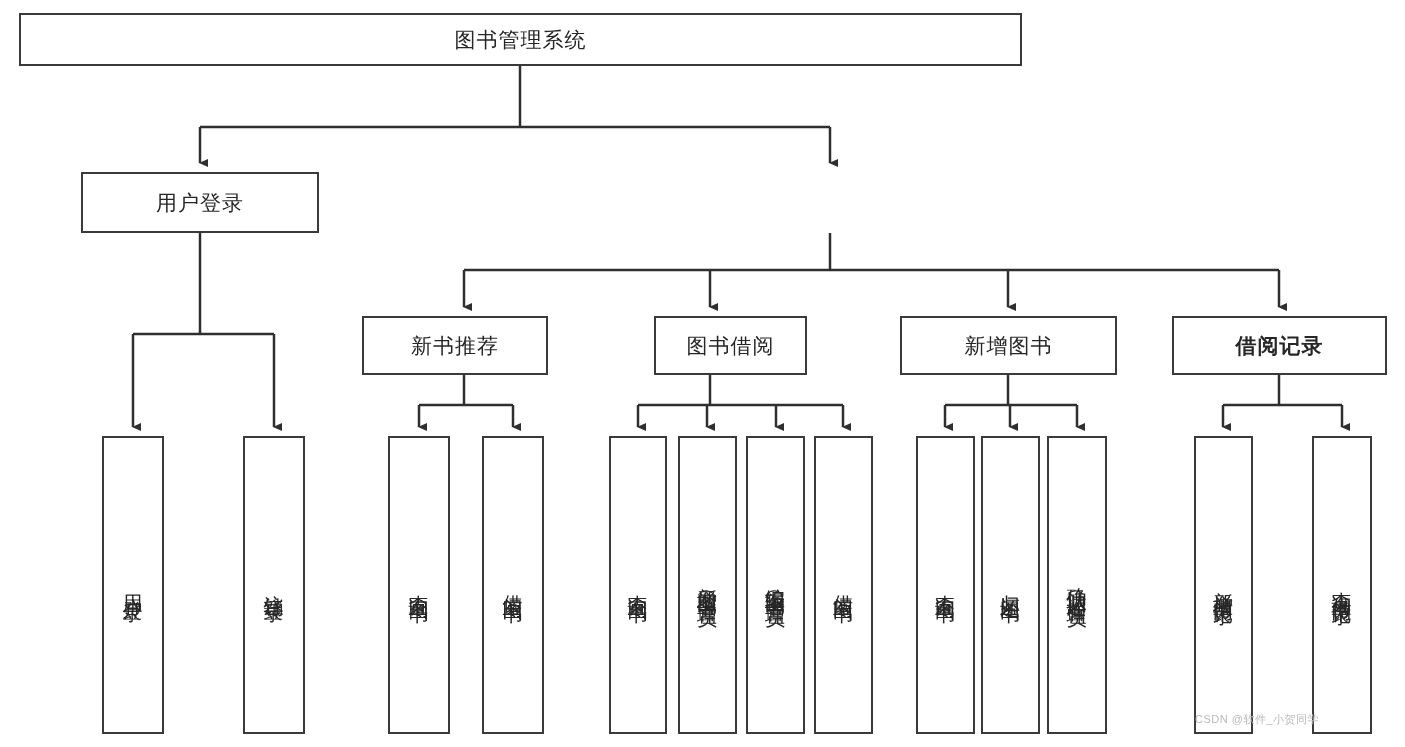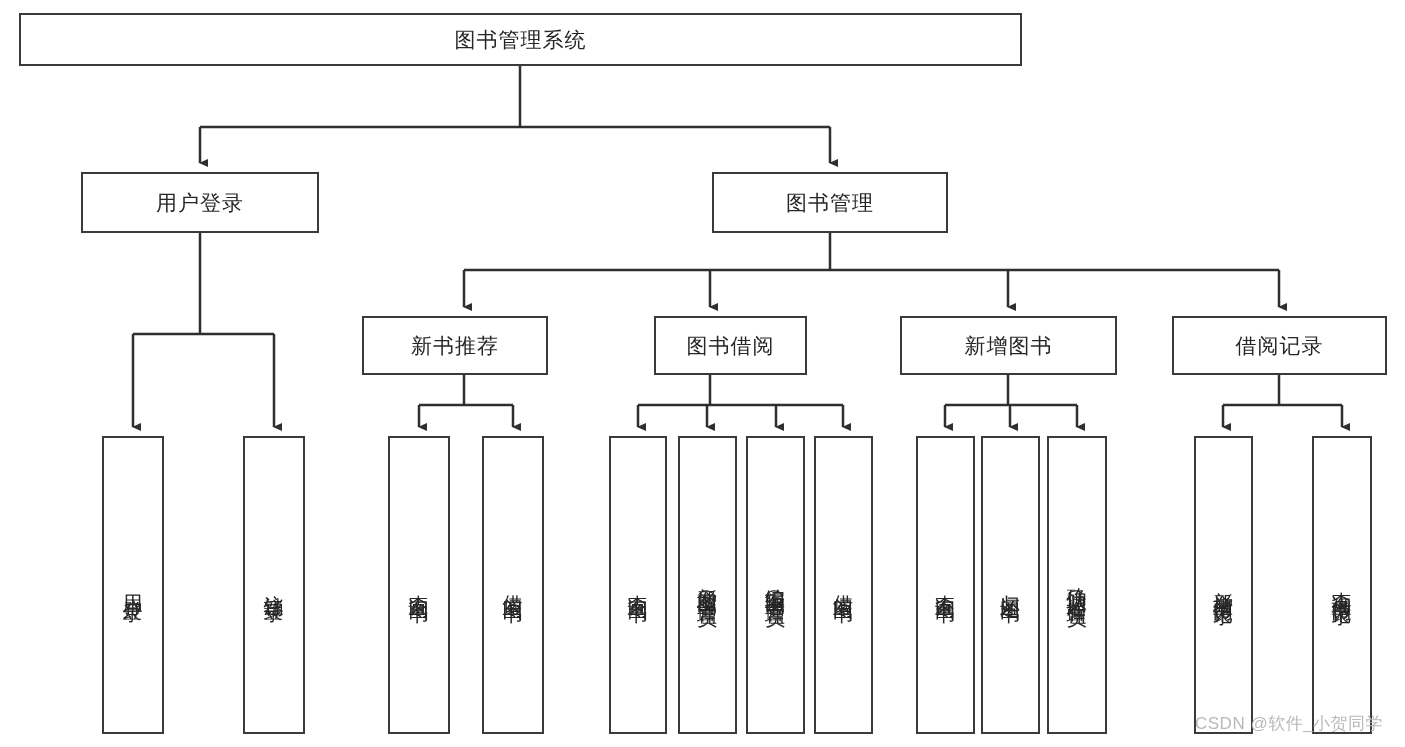--- a/index.html
+++ b/index.html
@@ -46,21 +46,21 @@
     text-orientation: upright;
     letter-spacing: 3px;
     line-height: 1;
     white-space: nowrap;
   }
   .node-box.horizontal .node-label {
     white-space: nowrap;
   }
   .watermark {
     position: absolute;
-    font-size: 17px;
+    font-size: 11px;
     color: #b9b9b9;
     white-space: nowrap;
     letter-spacing: 0.5px;
     pointer-events: none;
   }
 </style>
 </head>
 <body>
 
 <div id="diagram-root">
@@ -108,34 +108,31 @@
       </g>
   </svg>
 
   <div class="node-box horizontal" style="left: 19px; top: 13px; width: 1003px; height: 53px;">
     <span class="node-label">图书管理系统</span>
   </div>
 
   <div class="node-box horizontal" style="left: 81px; top: 172px; width: 238px; height: 61px;">
     <span class="node-label">用户登录</span>
   </div>
-  <div class="node-box horizontal" style="left: 712px; top: 172px; width: 236px; height: 61px;">
-    <span class="node-label">图书管理</span>
-  </div>
 
   <div class="node-box horizontal" style="left: 362px; top: 316px; width: 186px; height: 59px;">
     <span class="node-label">新书推荐</span>
   </div>
   <div class="node-box horizontal" style="left: 633px; top: 316px; width: 153px; height: 59px; margin-left: 21px;">
     <span class="node-label">图书借阅</span>
   </div>
   <div class="node-box horizontal" style="left: 900px; top: 316px; width: 217px; height: 59px;">
     <span class="node-label">新增图书</span>
   </div>
-  <div class="node-box horizontal" style="left: 1172px; top: 316px; width: 215px; height: 59px;">
+  <div class="node-box horizontal" style="left: 1172px; top: 316px; width: 215px; height: 59px; font-weight: bold;">
     <span class="node-label">借阅记录</span>
   </div>
 
   <div class="node-box vertical" style="left: 102px; top: 436px; width: 62px; height: 298px;">
     <span class="node-label">用户登录</span>
   </div>
   <div class="node-box vertical" style="left: 243px; top: 436px; width: 62px; height: 298px;">
     <span class="node-label">注销登录</span>
   </div>
   <div class="node-box vertical" style="left: 388px; top: 436px; width: 62px; height: 298px;">

